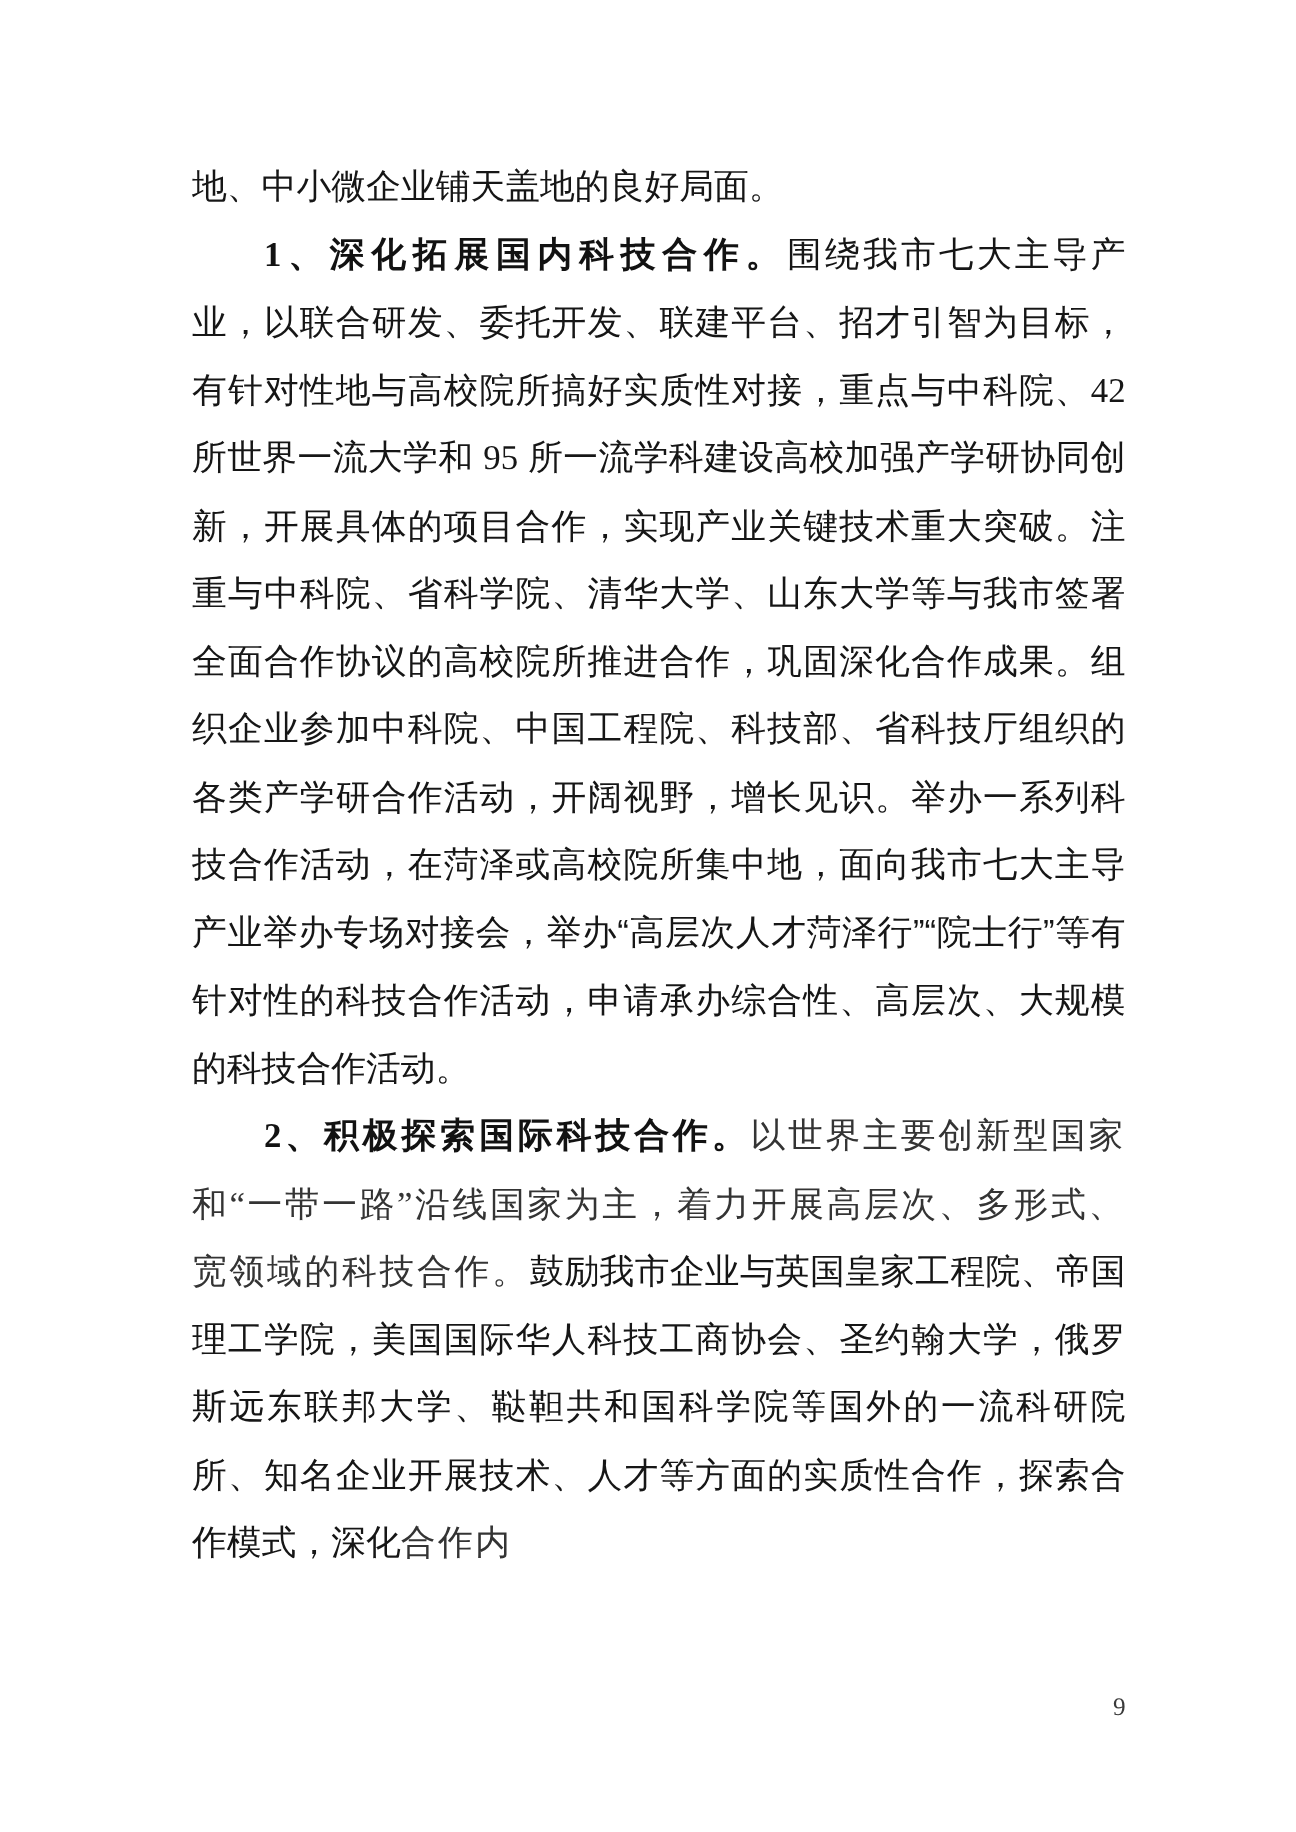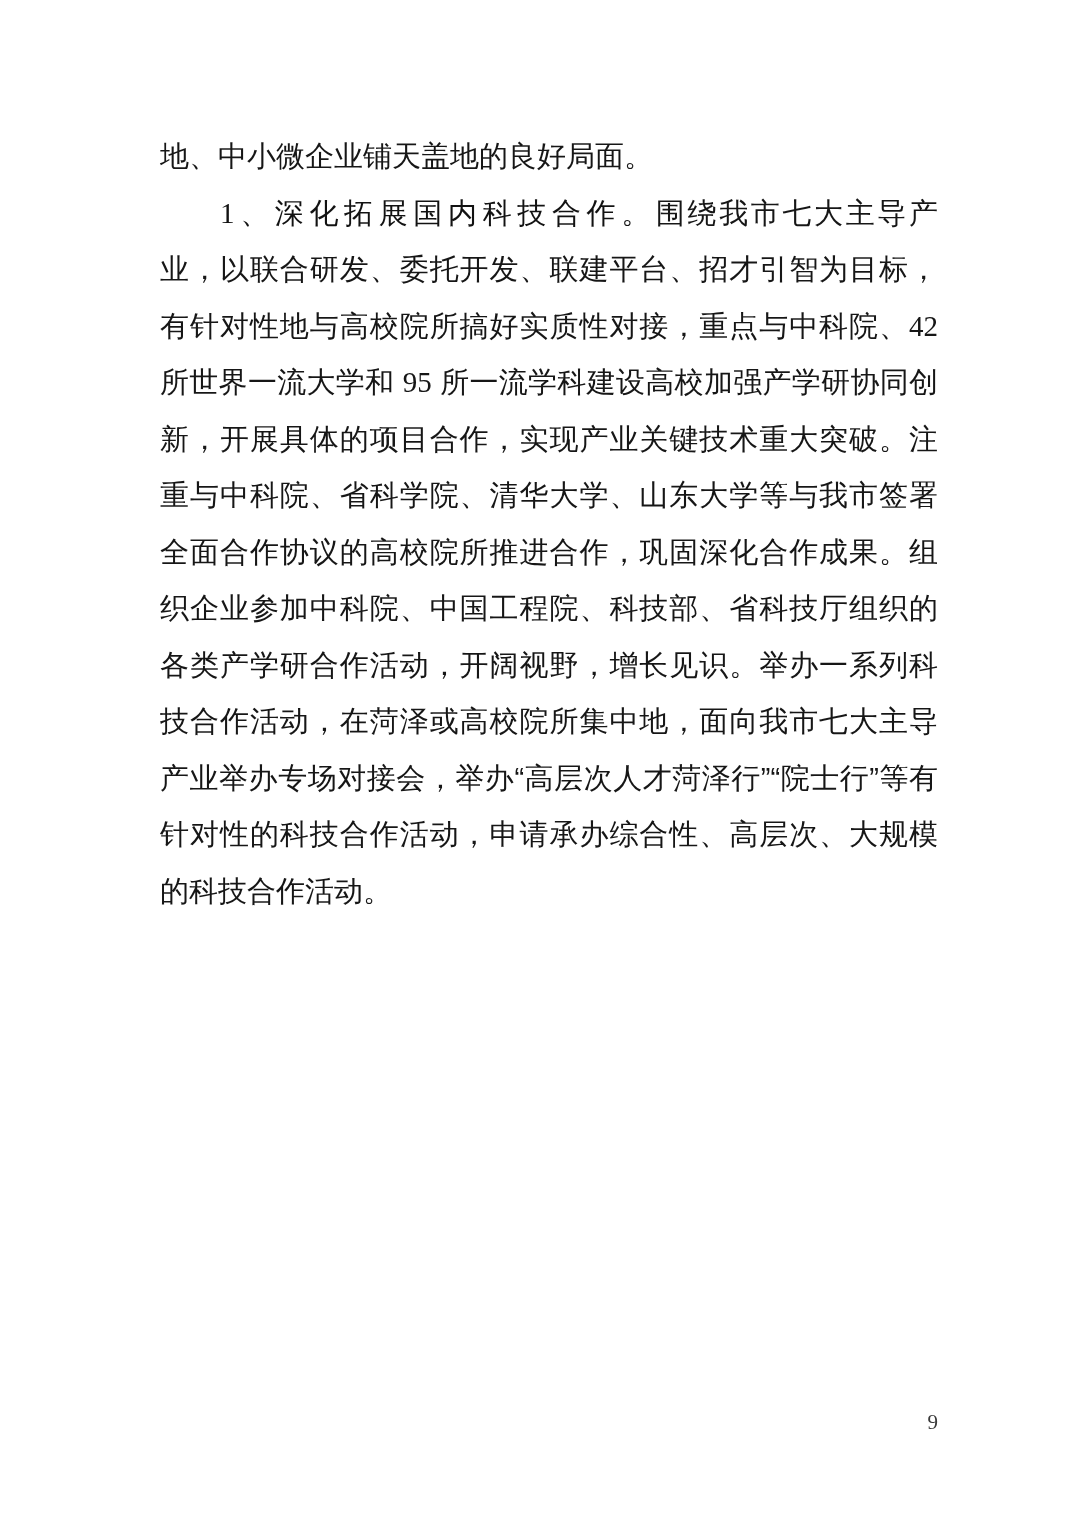--- a/index.html
+++ b/index.html
@@ -47,36 +47,37 @@
     color: #343434;
     letter-spacing: 2px;
   }
   .run-kai-heading {
     font-family: "Liberation Serif", serif;
     color: #2e2e2e;
     letter-spacing: 7px;
   }
   .run-kai-bold {
     font-family: "Liberation Serif", serif;
-    font-weight: normal;
+    font-weight: bold;
     color: #121212;
     letter-spacing: 3px;
   }
   .page-number {
     position: absolute;
     top: 1408px;
     right: 142px;
     font-size: 21px;
     line-height: 28px;
     color: #3a3a3a;
     font-family: "Liberation Serif", serif;
   }
 </style>
 </head>
 <body>
 
 <div class="page">
   <div class="text-block" id="doc-body">
       <p class="para"><span class="run-body">地、中小微企业铺天盖地的良好局面。</span></p>
       <p class="para indent"><span class="run-kai-bold">1、深化拓展国内科技合作。</span><span class="run-body">围绕我市七大主导产业，以联合研发、委托开发、联建平台、招才引智为目标，有针对性地与高校院所搞好实质性对接，重点与中科院、</span><span class="run-num">42</span><span class="run-body"> 所世界一流大学和 </span><span class="run-num">95</span><span class="run-body"> 所一流学科建设高校加强产学研协同创新，开展具体的项目合作，实现产业关键技术重大突破。注重与中科院、省科学院、清华大学、山东大学等与我市签署全面合作协议的高校院所推进合作，巩固深化合作成果。组织企业参加中科院、中国工程院、科技部、省科技厅组织的各类产学研合作活动，开阔视野，增长见识。举办一系列科技合作活动，在菏泽或高校院所集中地，面向我市七大主导产业举办专场对接会，举办“高层次人才菏泽行”“院士行”等有针对性的科技合作活动，申请承办综合性、高层次、大规模的科技合作活动。</span></p>
+      <p class="para indent"><span class="run-kai-bold">2、积极探索国际科技合作。</span><span class="run-kai">以世界主要创新型国家和“一带一路”沿线国家为主，着力开展高层次、多形式、宽领域的科技合作。</span><span class="run-body">鼓励我市企业与英国皇家工程院、帝国理工学院，美国国际华人科技工商协会、圣约翰大学，俄罗斯远东联邦大学、鞑靼共和国科学院等国外的一流科研院所、知名企业开展技术、人才等方面的实质性合作，探索合作模式，深化</span><span class="run-kai">合作内</span></p>
     </div>
   <div class="page-number">9</div>
 </div>
 
 </body></html>

